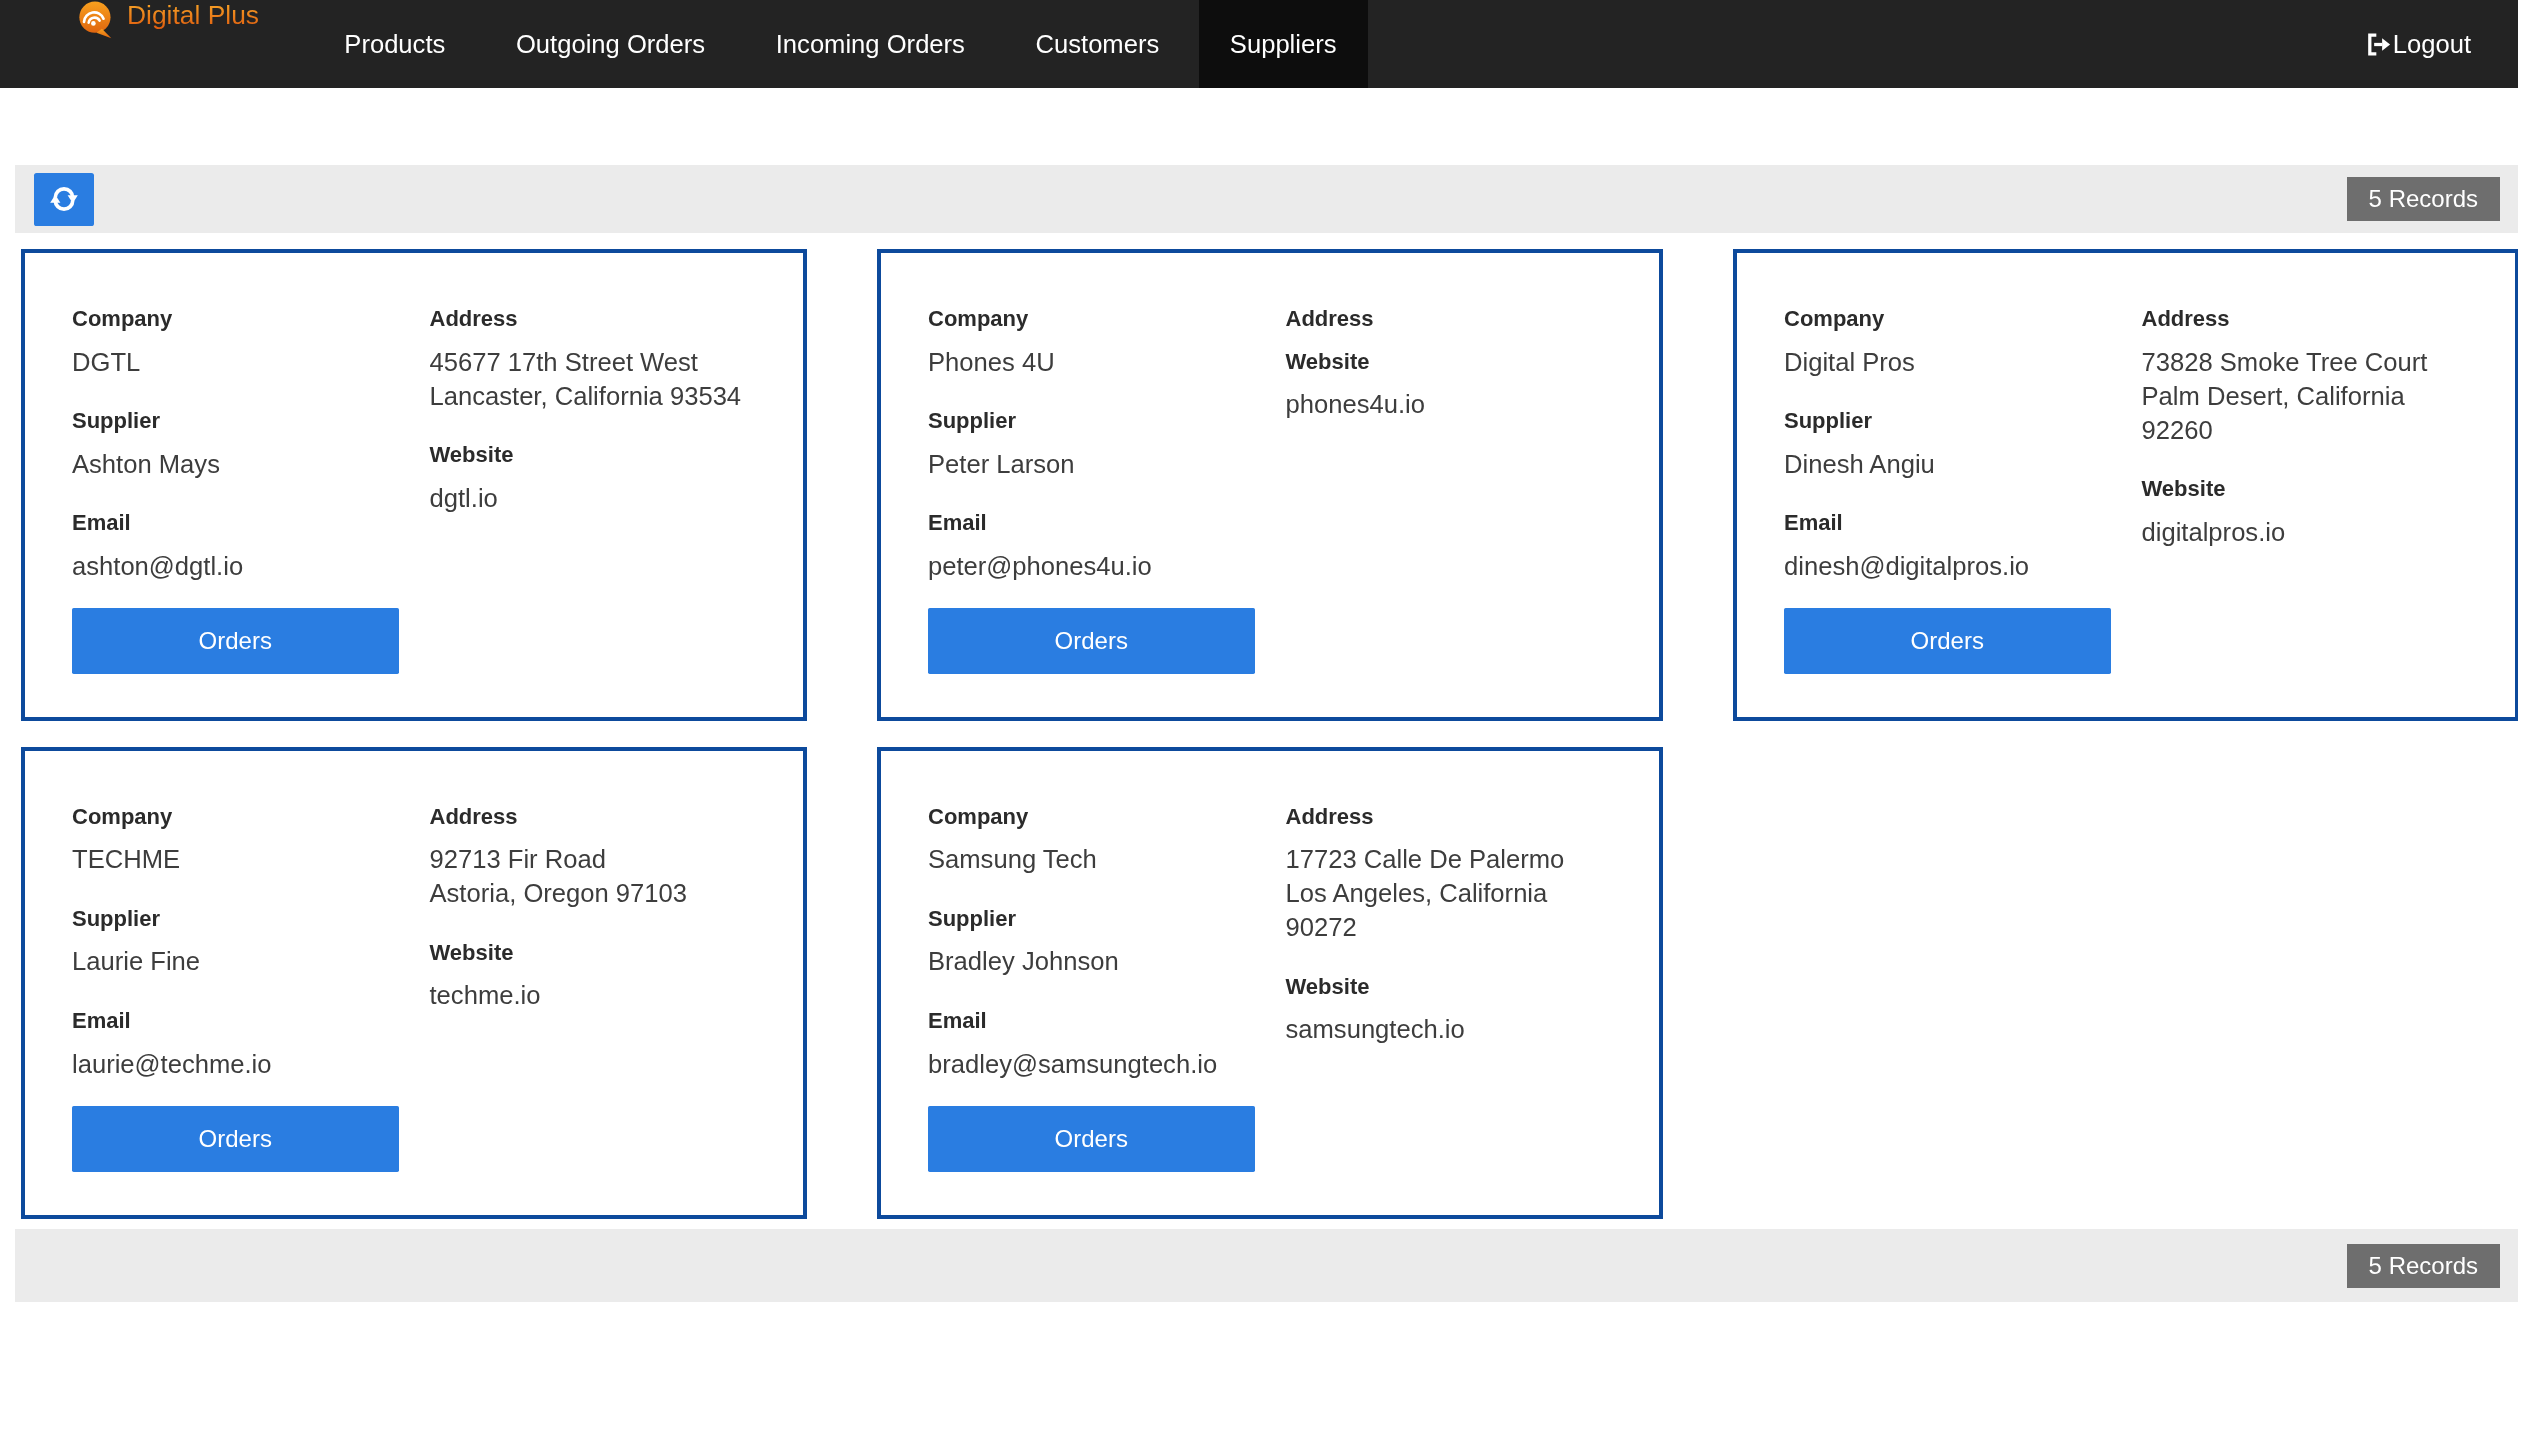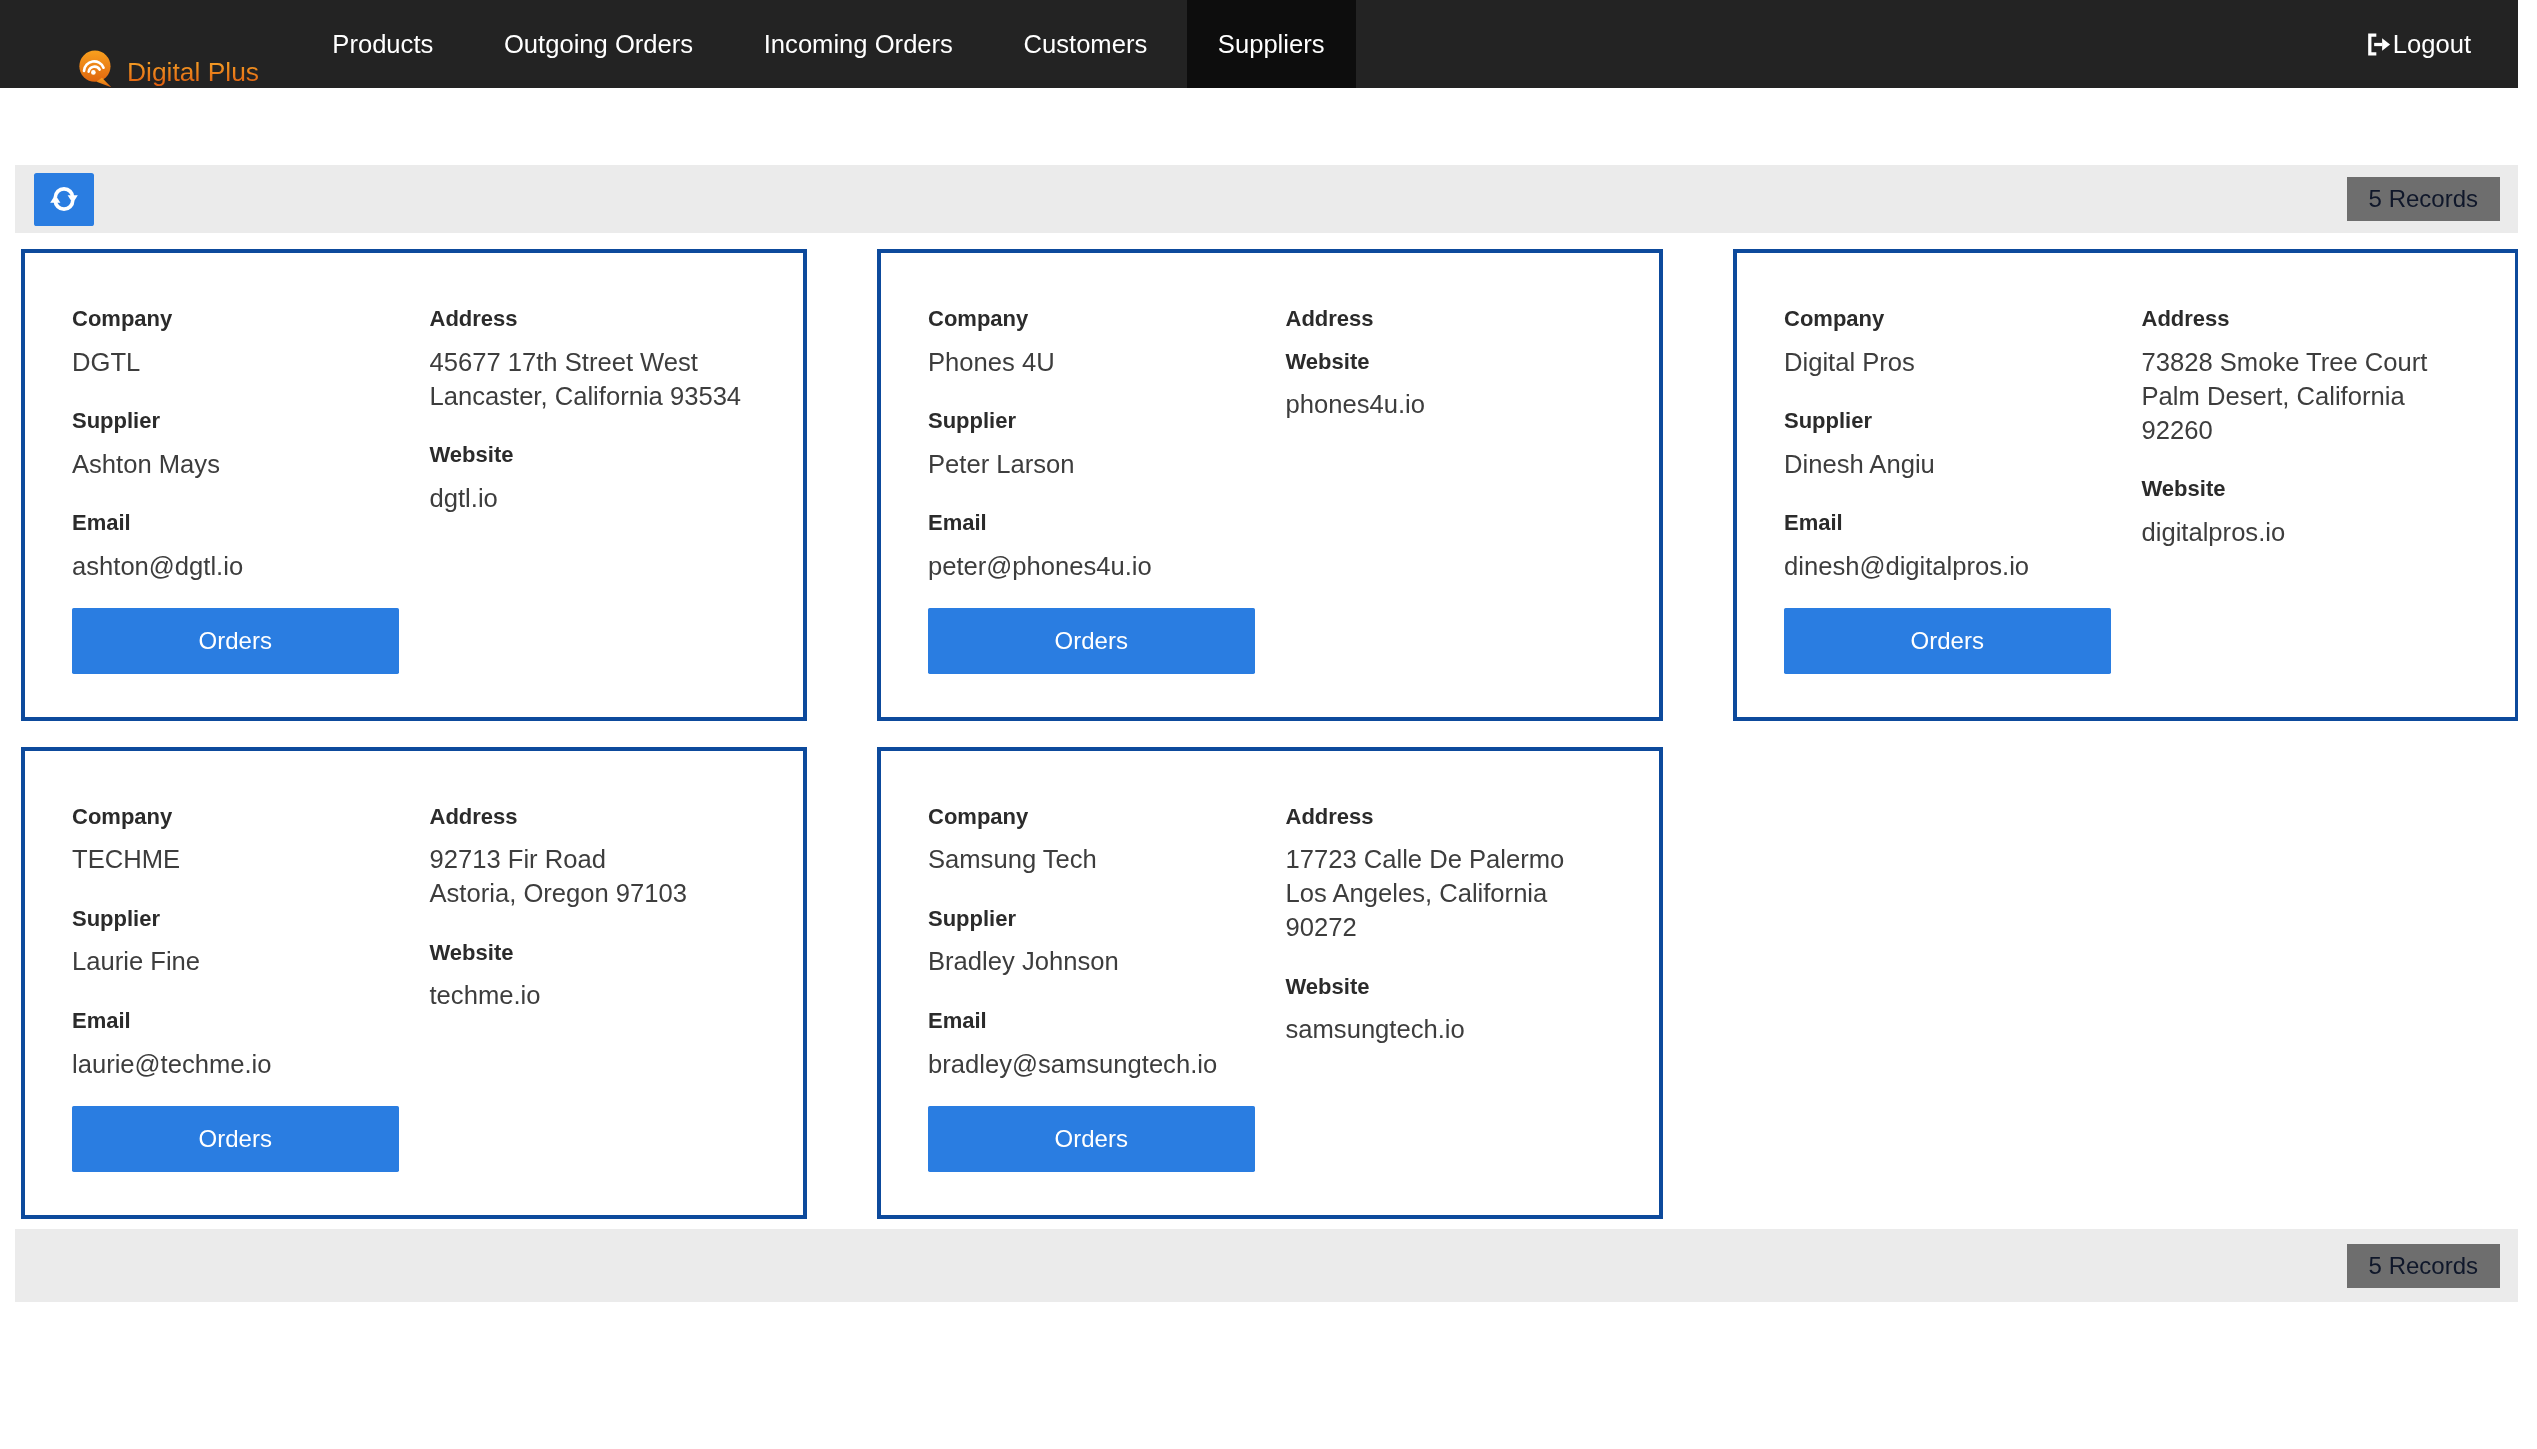--- a/index.html
+++ b/index.html
@@ -8,41 +8,41 @@
     --brand-orange:#ee7c17; --label:#2b2b2b; --text:#3d3d3d;
   }
   *{box-sizing:border-box;}
   html,body{margin:0;padding:0;}
   body{width:2538px;height:1450px;background:#fff;overflow:hidden;
        font-family:"Liberation Sans","DejaVu Sans",sans-serif;color:var(--text);}
   .page{margin-right:19px;}
 
   
   .navbar{height:88px;background:var(--nav-bg);display:flex;align-items:stretch;padding-left:77px;}
-  .brand{display:flex;align-items:flex-end;gap:11px;margin-right:38px;cursor:pointer;}
+  .brand{display:flex;align-items:flex-start;gap:11px;margin-right:50px;cursor:pointer;}
   .brand-text{font-size:26.4px;color:var(--brand-orange);white-space:nowrap;}
   @supports (-webkit-background-clip:text){
     .brand-text{background:linear-gradient(180deg,#f6a227 10%,#e05f0f 90%);
                 -webkit-background-clip:text;background-clip:text;color:transparent;}
   }
   .nav-items{display:flex;align-items:stretch;}
   .nav-item{display:flex;align-items:center;padding:0 31px;margin:0 4.3px;
             color:#fff;font-size:25.6px;cursor:pointer;white-space:nowrap;}
   .nav-item.active{background:var(--nav-active-bg);}
   .logout{margin-left:auto;display:flex;align-items:center;gap:0;color:#fff;
           font-size:25.6px;padding:0 48px 0 31px;cursor:pointer;}
 
   
   .toolbar{margin:77px 0 0 15.3px;height:68px;background:var(--bar-bg);
            display:flex;align-items:center;justify-content:space-between;padding:0 19px;}
   .footer-bar{margin:10.2px 0 0 15.3px;height:73px;background:var(--bar-bg);
               display:flex;align-items:center;justify-content:flex-end;padding:0 19px;}
   .refresh-btn{width:60px;height:53px;background:var(--accent);border:none;border-radius:2.6px;
                display:flex;align-items:center;justify-content:center;cursor:pointer;padding:0;}
-  .records-badge{background:var(--badge-bg);color:#0f172a;font-size:24px;line-height:24px;
+  .records-badge{background:var(--badge-bg);color:#ffffff;font-size:24px;line-height:24px;
                  padding:10px 22px;white-space:nowrap;}
 
   
   .grid{margin:16px 0 0 21px;display:grid;grid-template-columns:repeat(3,1fr);
         column-gap:70px;row-gap:25.6px;}
   .card{border:4.3px solid var(--card-border);background:#fff;padding:49px 47px 43px;
         display:grid;grid-template-columns:1fr 1fr;column-gap:31px;align-content:start;}
   .label{margin:0 0 8.5px;font-size:22px;line-height:34px;font-weight:700;color:var(--label);}
   .value{margin:0 0 25.6px;font-size:25.6px;line-height:34px;color:var(--text);}
   .orders-btn{display:block;width:100%;height:66px;margin-top:1.7px;background:var(--accent);

